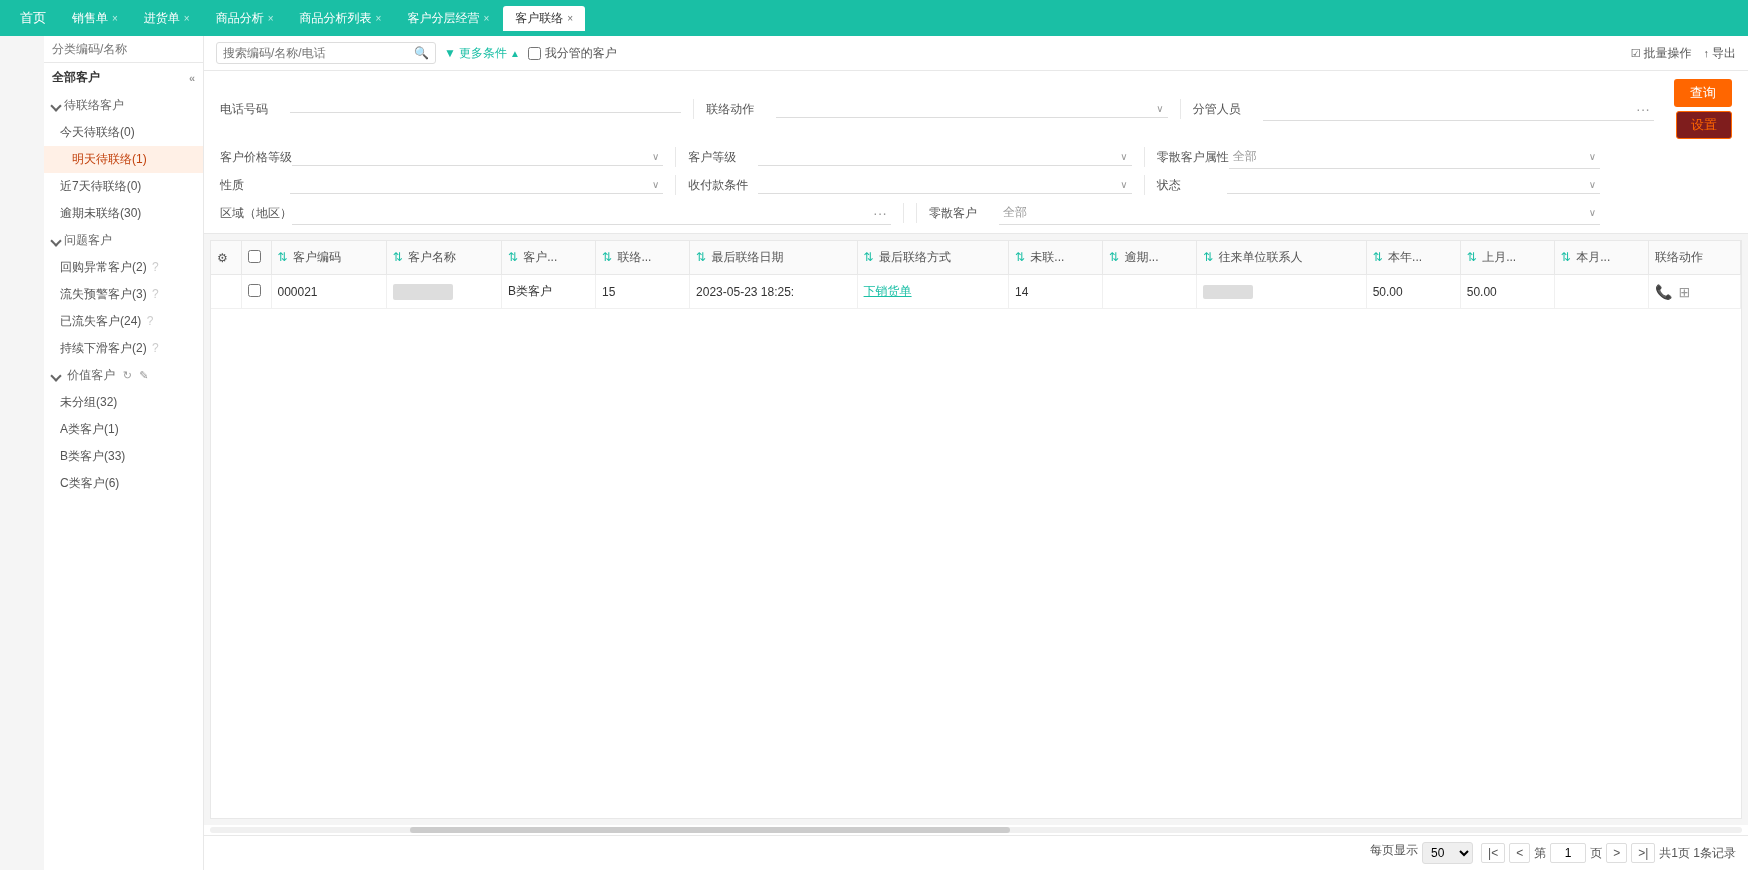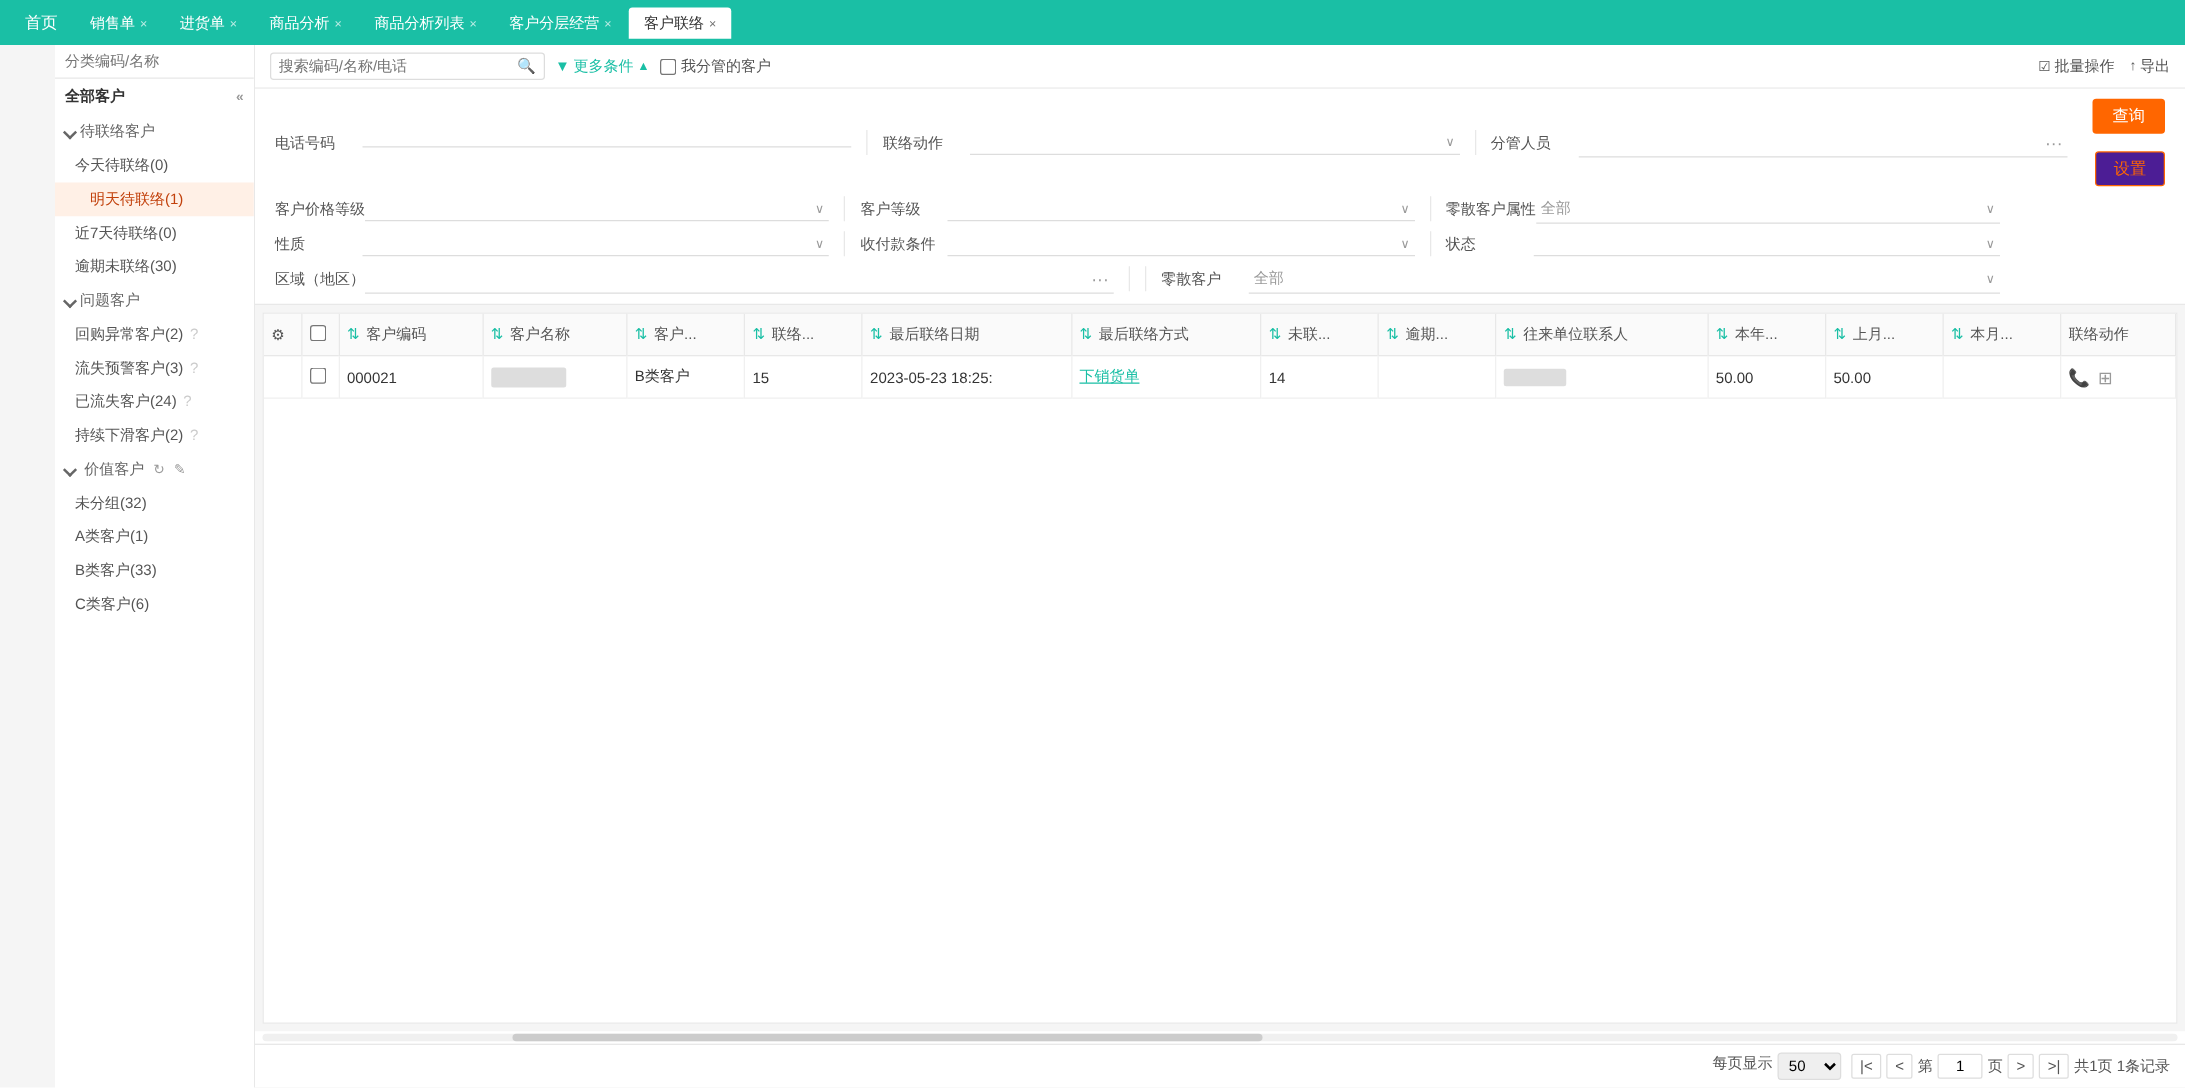--- a/index.html
+++ b/index.html
@@ -197,28 +197,28 @@
     .query-btn {
       background: #f60;
       color: #fff;
       border: none;
       border-radius: 3px;
       padding: 5px 16px;
       cursor: pointer;
       font-size: 13px;
     }
     .settings-btn {
-      background: #4c1d95;
+      background: #7f1d1d;
       color: #f60;
       border: 1px solid #f60;
       border-radius: 3px;
       padding: 4px 14px;
       cursor: pointer;
       font-size: 13px;
-      margin-top: 14px;
+      margin-top: 4px;
     }
     .btn-group-right {
       display: flex;
       flex-direction: column;
       align-items: flex-end;
       justify-content: center;
       padding-left: 8px;
     }
     .dotdotdot { color: #999; cursor: pointer; font-size: 14px; }
 

